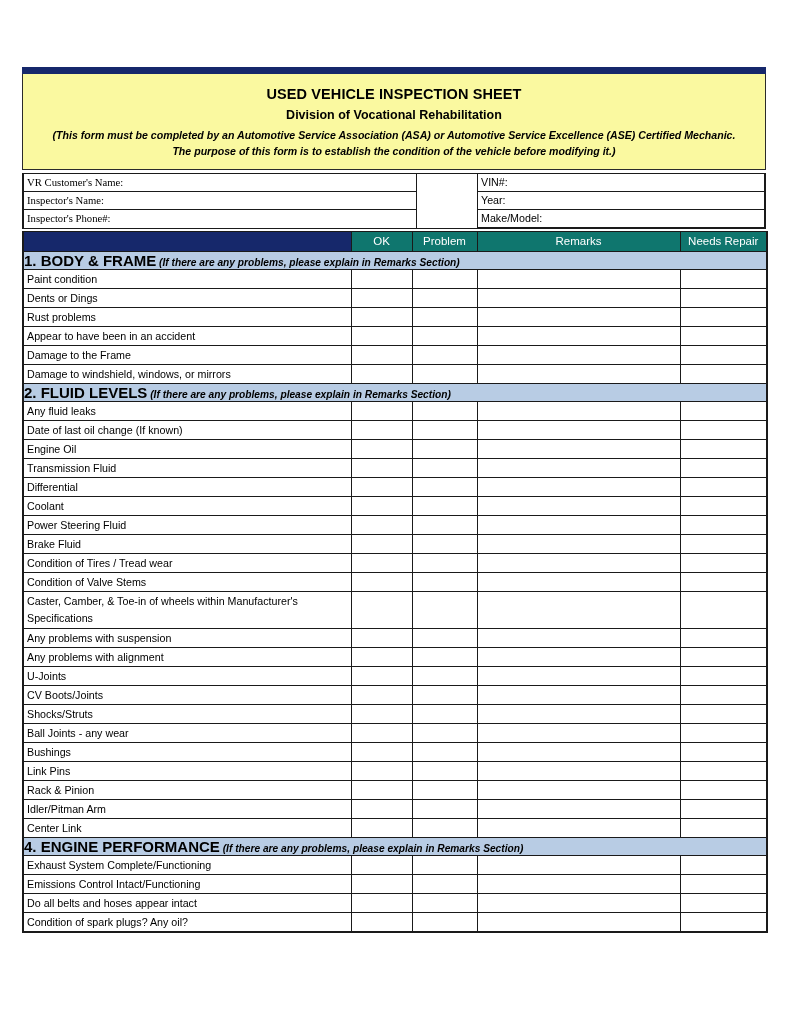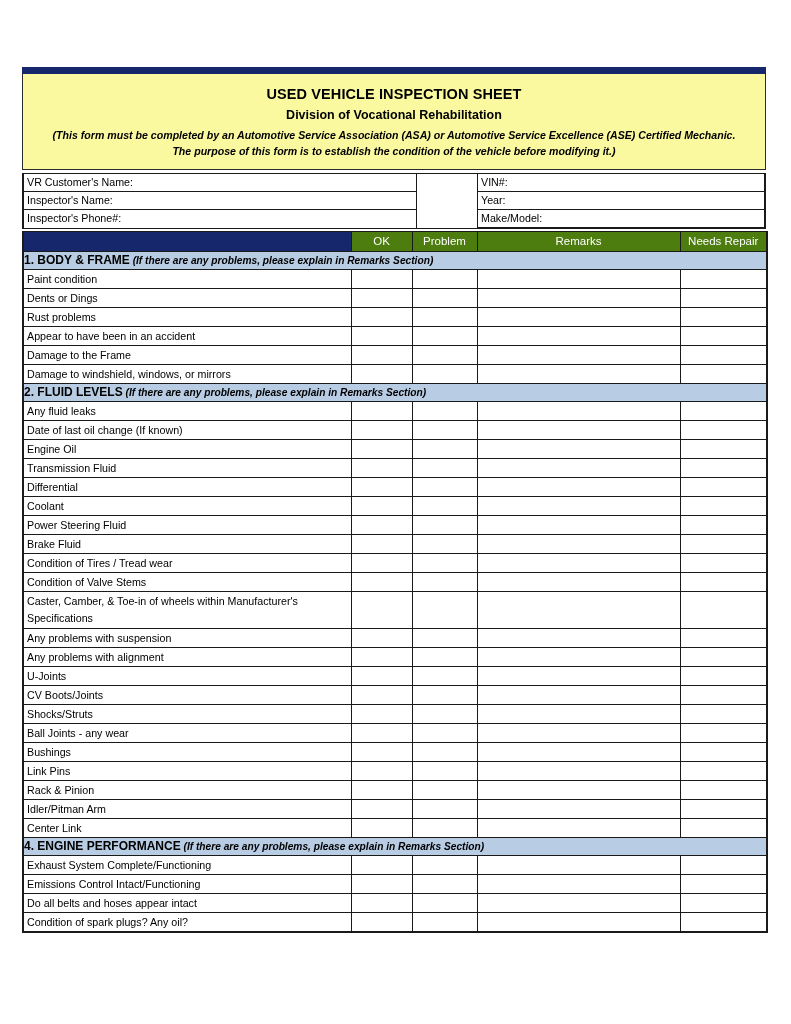--- a/index.html
+++ b/index.html
@@ -70,20 +70,21 @@
   .info-left {
     width: 393px;
     box-sizing: border-box;
     border-right: 1px solid #1a1a1a;
     border-bottom: 1px solid #1a1a1a;
     padding: 2px 0 4px 3px;
     font-size: 10.7px;
     background: #ffffff;
     overflow: hidden;
     white-space: nowrap;
+    font-family: Liberation Serif, serif;
   }
   .info-left.last { border-bottom: none; }
   .info-left.blank-wide {
     width: 454px;
     border-right: 1px solid #1a1a1a;
   }
   .info-gap {
     width: 61px;
     box-sizing: border-box;
     border-right: 1px solid #1a1a1a;
@@ -111,21 +112,21 @@
     border-right: 2px solid #1a1a1a;
     border-bottom: 2px solid #1a1a1a;
   }
   table.grid td, table.grid th {
     border: 1px solid #1a1a1a;
     padding: 0;
     font-weight: normal;
   }
 
   .colhead td {
-    background: #4d7c0f;
+    background: #0f766e;
     color: #ffffff;
     font-size: 11.5px;
     font-weight: bold;
     text-align: center;
     height: 19px;
     border-color: #16286b;
     border-left: 1px solid #ffffff;
     border-right: 1px solid #ffffff;
   }
   .colhead td.spacer {
@@ -138,21 +139,21 @@
     height: 17px;
     padding: 0 0 0 4px;
     font-size: 10.9px;
     border-left: none;
     border-right: none;
     border-top: 1px solid #1a1a1a;
     border-bottom: 1px solid #1a1a1a;
   }
   .sec-num {
     font-weight: bold;
-    font-size: 12px;
+    font-size: 15px;
     text-align: right;
   }
   .sec-note {
     font-style: italic;
     font-weight: bold;
     font-size: 10.2px;
   }
 
   .item-row td { height: 17px; background: #ffffff; }
   .item-row td.label {

